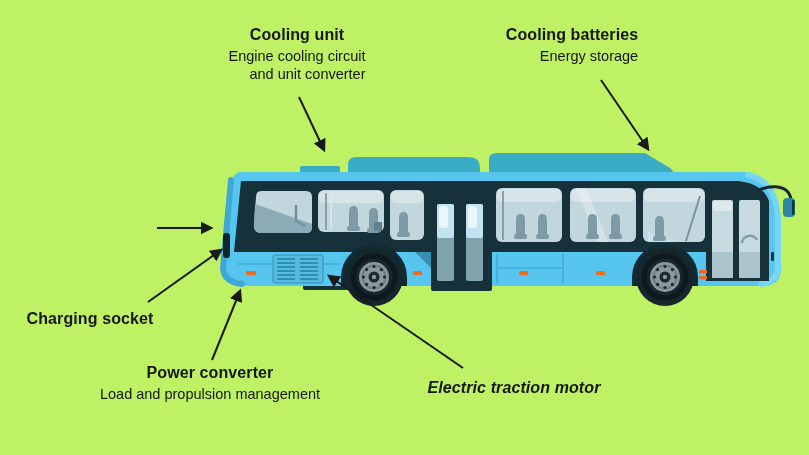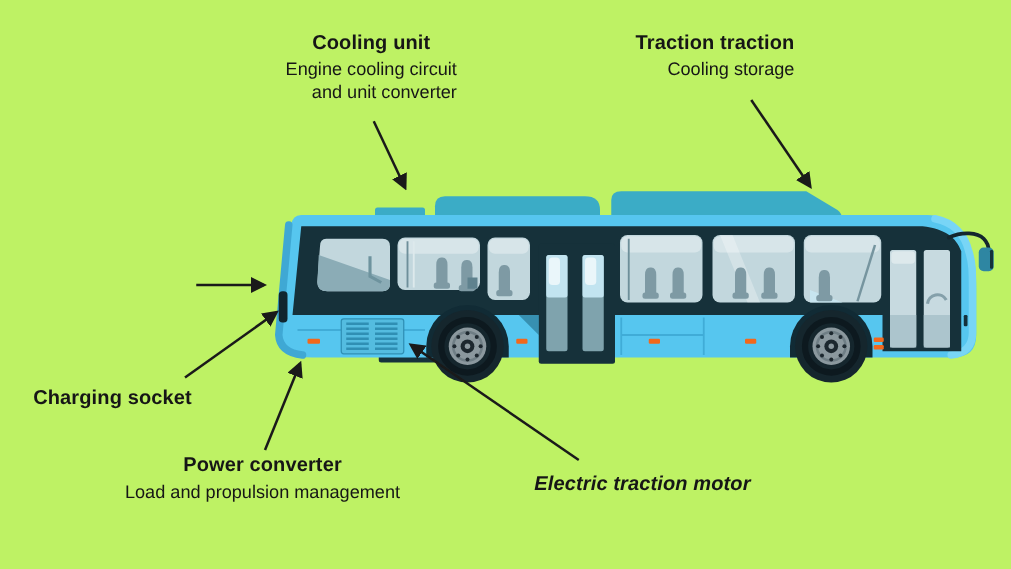--- a/index.html
+++ b/index.html
@@ -227,22 +227,22 @@
     </g>
   </svg>
 
   <div class="lbl" style="left:297px;top:26px;">
     <div class="t">Cooling unit</div>
     <div class="s">Engine cooling circuit</div>
     <div class="s">and unit converter</div>
   </div>
 
   <div class="lbl" style="left:572px;top:26px;">
-    <div class="t">Traction traction</div>
-    <div class="s">Cooling storage</div>
+    <div class="t">Cooling batteries</div>
+    <div class="s">Energy storage</div>
   </div>
 
 
   <div class="lbl" style="left:90px;top:310px;">
     <div class="t">Charging socket</div>
   </div>
 
   <div class="lbl" style="left:210px;top:364px;">
     <div class="t">Power converter</div>
     <div class="s">Load and propulsion management</div>

